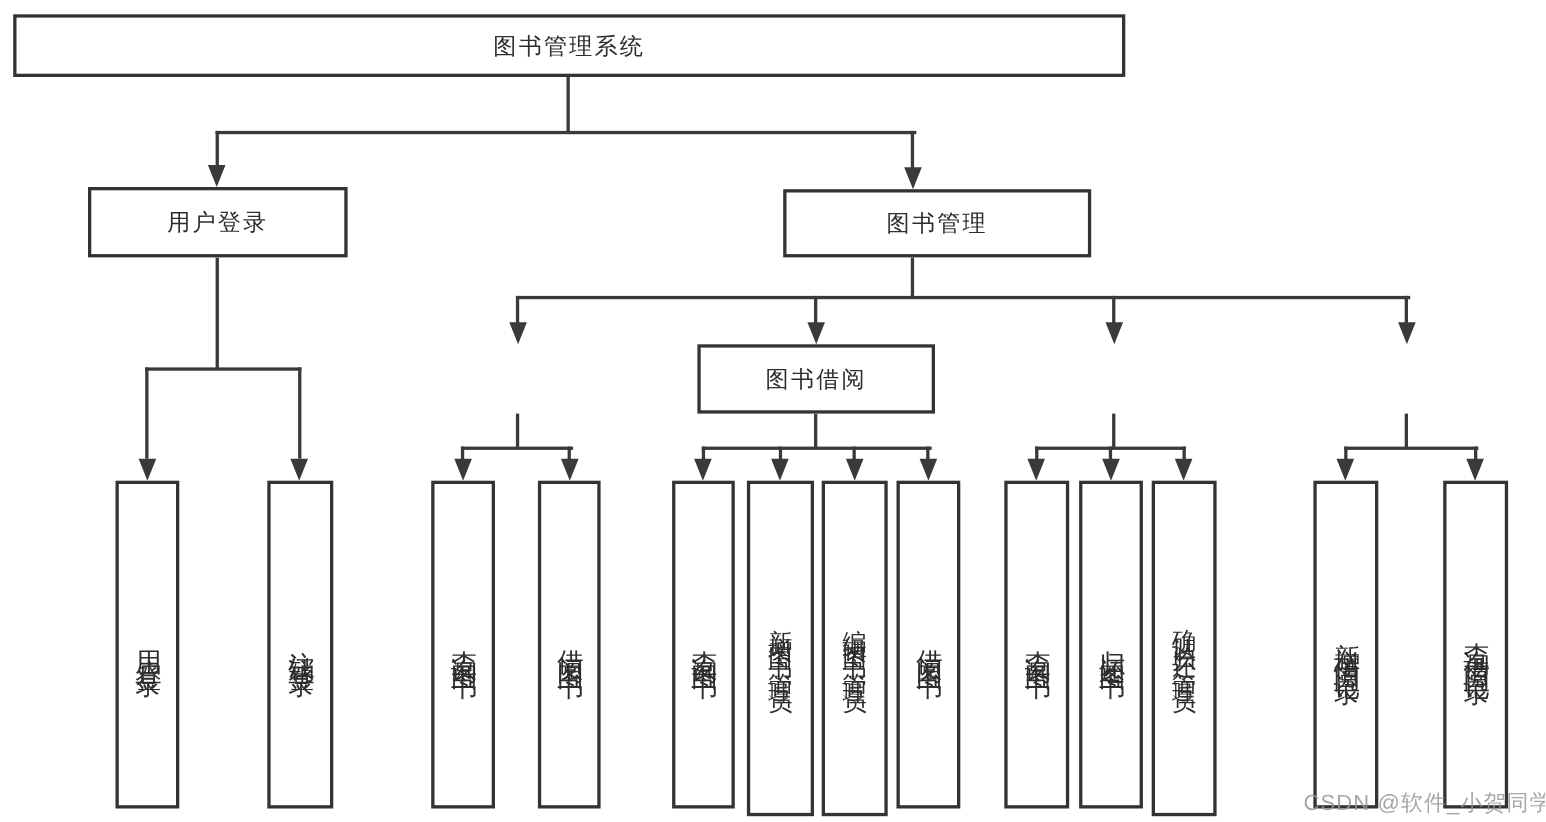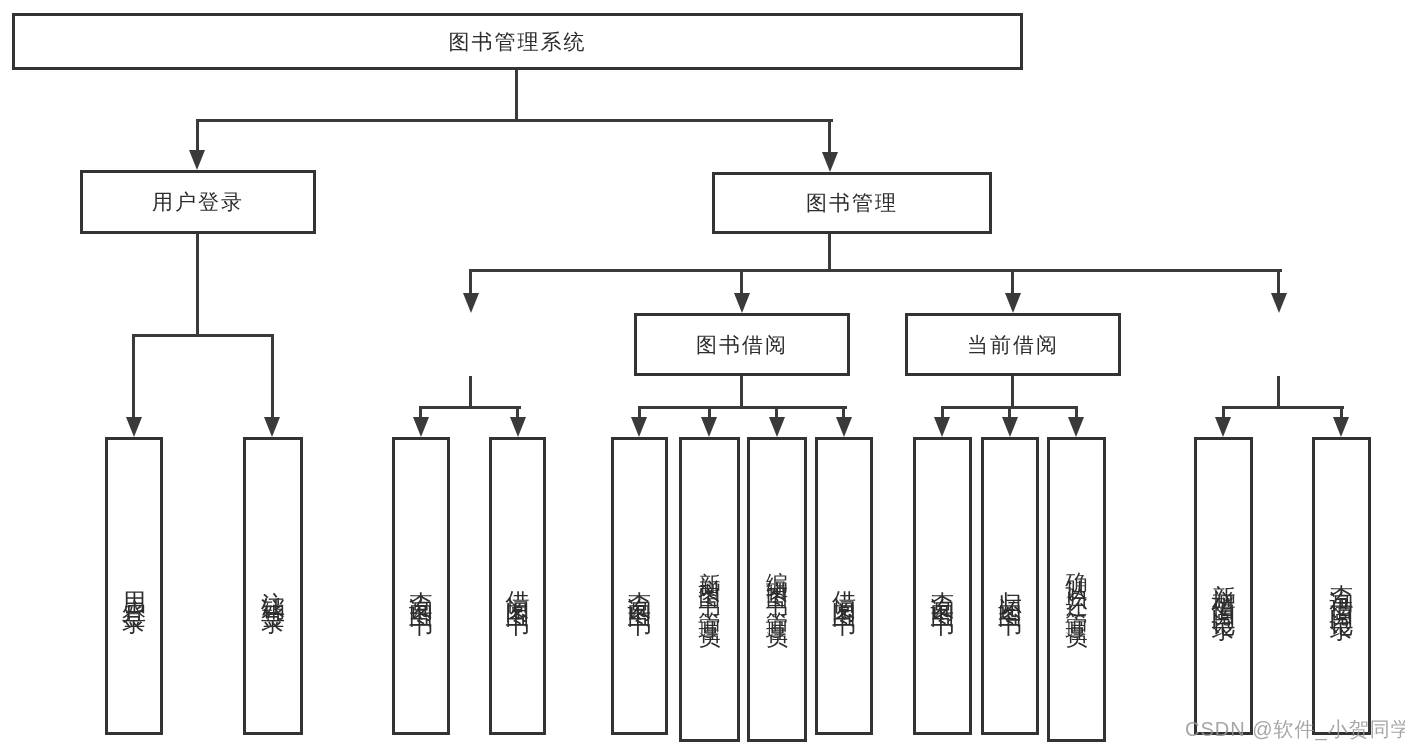--- a/index.html
+++ b/index.html
@@ -122,23 +122,20 @@
   <div class="box hnode" style="left:80px;top:170px;width:236px;height:64px">
     <span>用户登录</span>
   </div>
   <div class="box hnode" style="left:712px;top:172px;width:280px;height:62px">
     <span>图书管理</span>
   </div>
 
   <div class="box hnode" style="left:634px;top:313px;width:216px;height:63px">
     <span>图书借阅</span>
   </div>
-  <div class="box hnode" style="left:905px;top:313px;width:216px;height:63px">
-    <span>当前借阅</span>
-  </div>
 
   <div class="box leaf" style="left:105px;top:437px;width:58px;height:298px">
     <span class="vtext short">用户登录</span>
   </div>
   <div class="box leaf" style="left:243px;top:437px;width:60px;height:298px">
     <span class="vtext short">注销登录</span>
   </div>
 
   <div class="box leaf" style="left:392px;top:437px;width:58px;height:298px">
     <span class="vtext short">查询图书</span>

